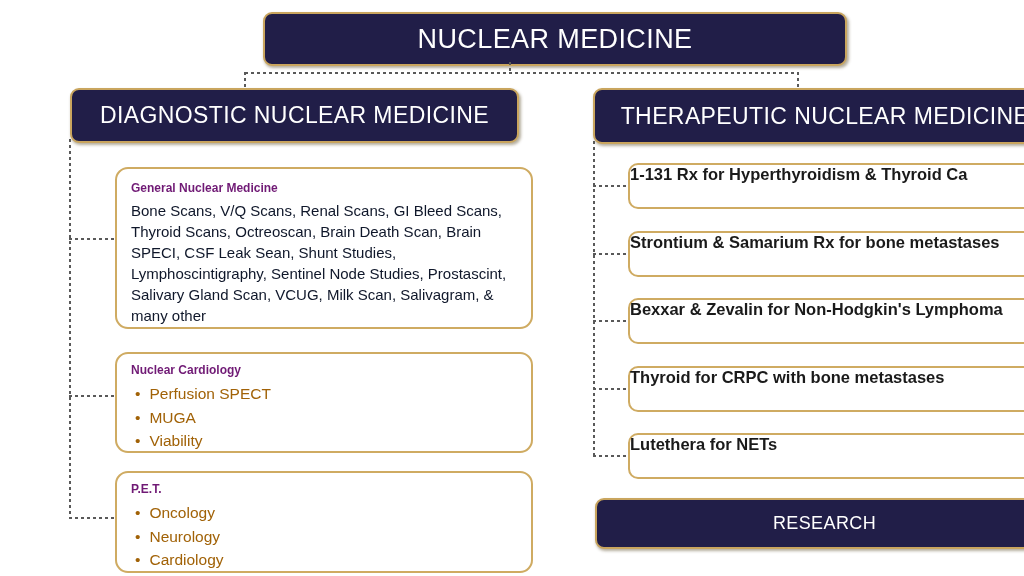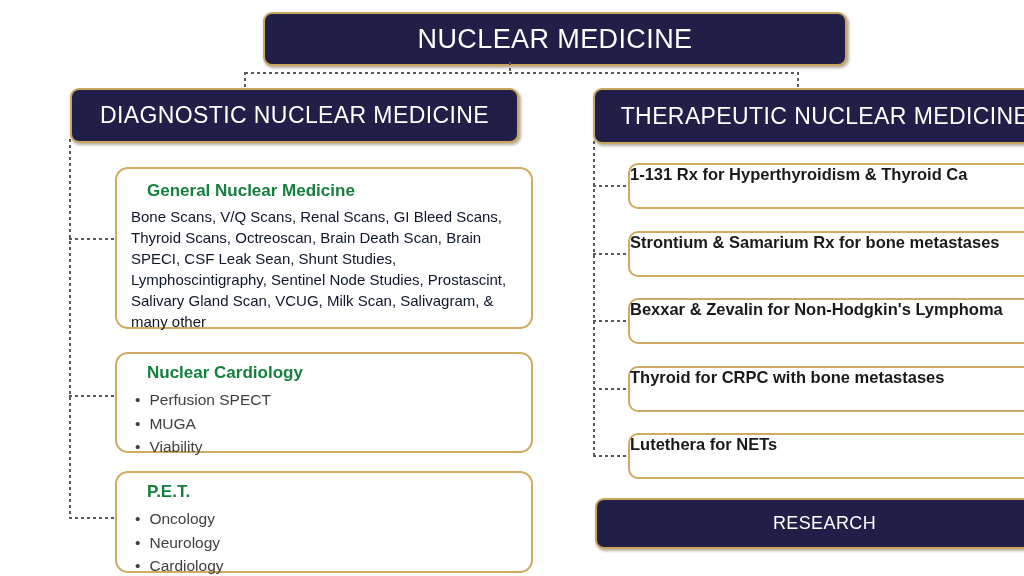--- a/index.html
+++ b/index.html
@@ -20,24 +20,24 @@
   .research-box{left:552px;top:498px;width:455px;height:47px;font-size:18px;}
 
   
   .gold-box{
     position:absolute;background:#ffffff;border:2.5px solid #cfab62;border-radius:13px;
     color:#1a1a1a;box-sizing:border-box;
   }
   .general-box{left:115px;top:167px;width:418px;height:162px;padding:12px 14px;}
   .cardio-box{left:115px;top:352px;width:418px;height:101px;padding:9px 14px;}
   .pet-box{left:115px;top:471px;width:418px;height:102px;padding:9px 14px;}
-  .gold-box h3{margin:0 0 5px 16px;font-size:17px;font-weight:bold;color:#15803d;}
+  .gold-box h3{margin:0 0 5px 0;font-size:12px;font-weight:bold;color:#701a75;}
   .gold-box .body-text{margin:0;font-size:15px;line-height:1.4;color:#0f172a;}
   .bullet-list{margin:2px 0 0 4px;padding:0;list-style:none;}
-  .bullet-list li{font-size:15.5px;line-height:1.52;color:#404040;}
+  .bullet-list li{font-size:15.5px;line-height:1.52;color:#a16207;}
   .bullet-list li::before{content:"•";margin-right:9px;}
 
   
   .therapy-box{
     position:absolute;left:628px;width:440px;height:46px;background:#ffffff;
     border:2.5px solid #cfab62;border-radius:10px;box-sizing:border-box;
     display:flex;align-items:flex-start;padding:0 0;
     font-size:16.5px;font-weight:bold;color:#1a1a1a;white-space:nowrap;
   }
   .t1{top:163px;} .t2{top:231px;} .t3{top:298px;} .t4{top:366px;} .t5{top:433px;}

